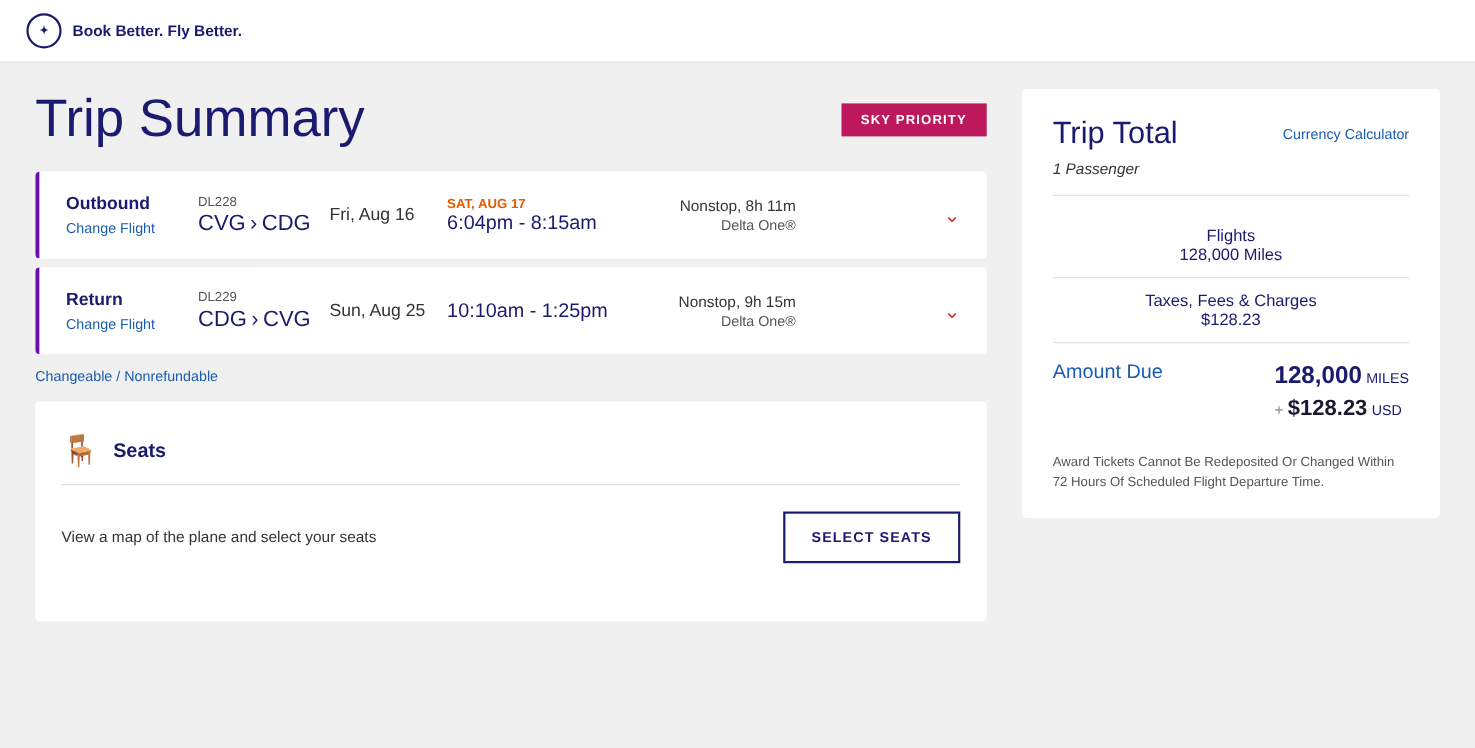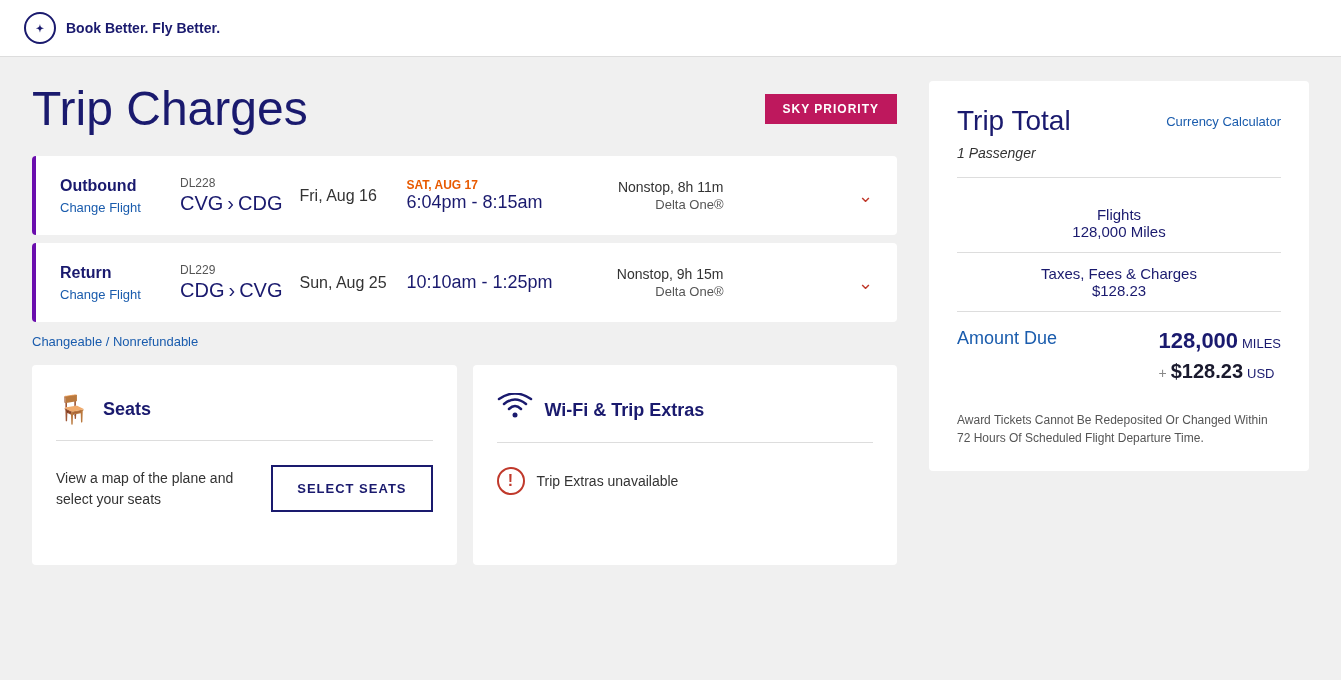--- a/index.html
+++ b/index.html
@@ -315,21 +315,21 @@
 <div class="header-bar">
   <div class="logo-icon">✦</div>
   <span class="logo-text">Book Better. Fly Better.</span>
 </div>
 
 <div class="main-content">
 
   <div class="left-panel">
 
     <div class="page-title-row">
-      <h1 class="page-title">Trip Charges</h1>
+      <h1 class="page-title">Trip Summary</h1>
       <div class="sky-priority-badge">SKY PRIORITY</div>
     </div>
 
     <div class="flight-card">
       <div class="flight-card-left">
         <div class="flight-label">Outbound</div>
         <a class="change-flight-link">Change Flight</a>
       </div>
       <div class="flight-route-info">
         <div>
@@ -387,38 +387,20 @@
         <div class="feature-card-header">
           <div class="feature-icon seat-icon-unicode">🪑</div>
           <div class="feature-card-title">Seats</div>
         </div>
         <div class="feature-card-body">
           <div class="feature-card-desc">View a map of the plane and select your seats</div>
           <button class="select-seats-btn">SELECT SEATS</button>
         </div>
       </div>
 
-      <div class="feature-card">
-        <div class="feature-card-header">
-          <div class="feature-icon">
-            <svg width="36" height="28" viewBox="0 0 36 28">
-              <path d="M18 22 Q18 22 18 22" fill="#1a1a6e" stroke="#1a1a6e" stroke-width="3" stroke-linecap="round"></path>
-              <path d="M12 16 Q18 10 24 16" fill="none" stroke="#1a1a6e" stroke-width="2.5" stroke-linecap="round"></path>
-              <path d="M7 11 Q18 2 29 11" fill="none" stroke="#1a1a6e" stroke-width="2.5" stroke-linecap="round"></path>
-              <path d="M2 6 Q18 -5 34 6" fill="none" stroke="#1a1a6e" stroke-width="2.5" stroke-linecap="round"></path>
-              <circle cx="18" cy="22" r="2.5" fill="#1a1a6e"></circle>
-            </svg>
-          </div>
-          <div class="feature-card-title">Wi-Fi &amp; Trip Extras</div>
-        </div>
-        <div class="trip-extras-unavailable">
-          <div class="warning-icon">!</div>
-          <span>Trip Extras unavailable</span>
-        </div>
-      </div>
 
     </div>
   </div>
 
   <div class="right-panel">
     <div class="trip-total-card">
       <div class="trip-total-header">
         <div class="trip-total-title">Trip Total</div>
         <a class="currency-calc-link">Currency Calculator</a>
       </div>

